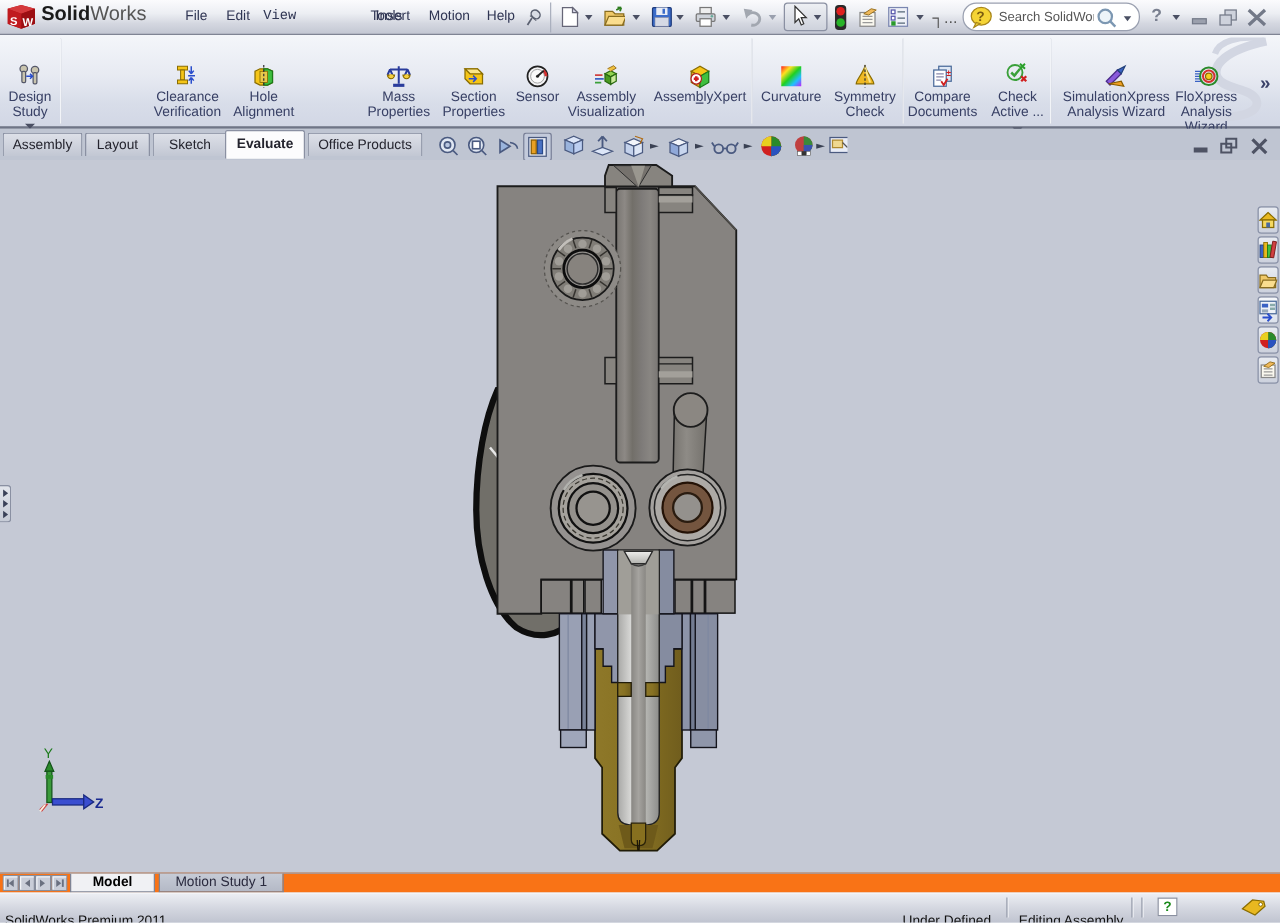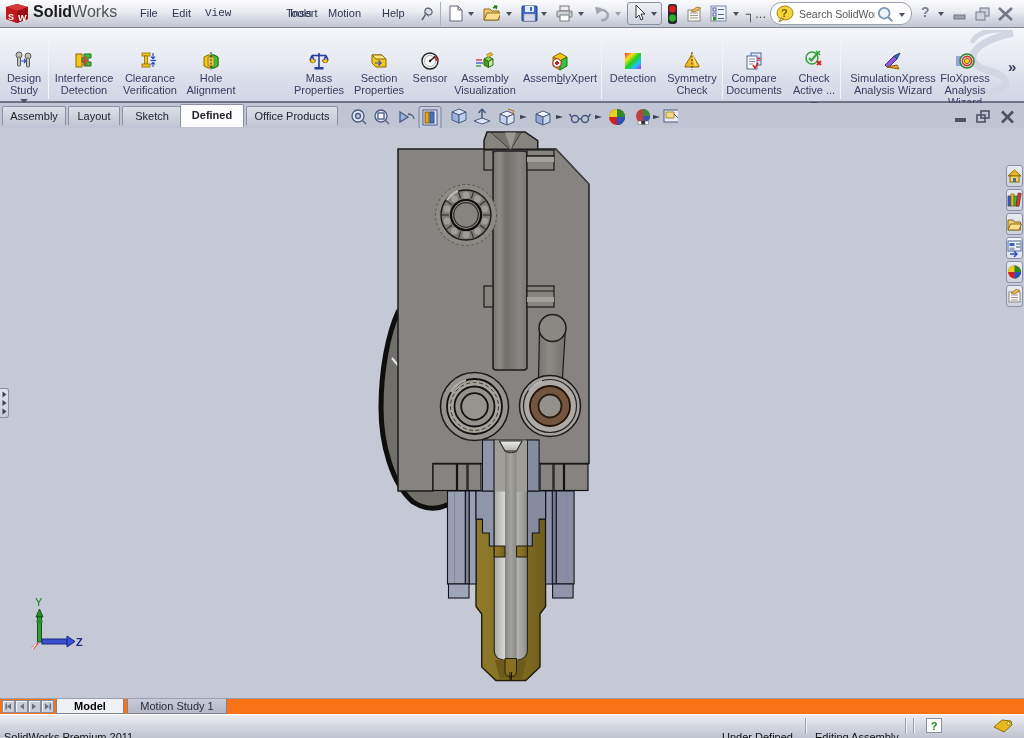--- a/index.html
+++ b/index.html
@@ -7,21 +7,21 @@
 #app { position:relative; width:1024px; height:738px; background:#c5c9d5; }
 .abs { position:absolute; }
 
 
 #titlebar { position:absolute; left:0; top:0; width:1024px; height:28px;
   background:linear-gradient(#fbfbfd 0%, #eceef3 40%, #d4d7e0 70%, #c3c7d3 100%);
   border-bottom:1px solid #7f8494; }
 #logo { position:absolute; left:6px; top:3px; width:125px; height:22px; }
 #logoText { position:absolute; left:33px; top:3px; font-size:16px; font-weight:bold; color:#1a1a1a; letter-spacing:0px; }
 #logoText .w { font-weight:normal; color:#555; }
-.menu { position:absolute; top:0; height:27px; line-height:27px; font-size:11px; color:#2f3553; text-align:left; }
+.menu { position:absolute; top:0; height:27px; line-height:27px; font-size:11px; color:#2f3553; text-align:right; }
 
 
 .ticon { position:absolute; top:5px; width:17px; height:17px; }
 .caret { position:absolute; top:12px; width:0; height:0; border-left:3px solid transparent; border-right:3px solid transparent; border-top:4px solid #4a4f63; }
 .caret.dis { border-top-color:#9aa0ae; }
 #selbox { position:absolute; left:627px; top:2px; width:35px; height:23px; border:1px solid #8a90a2; border-radius:3px; background:linear-gradient(#eef0f4,#ced2dc); }
 #searchbox { position:absolute; left:770px; top:2px; width:142px; height:23px; background:#fff; border:1px solid #9aa0b0; border-radius:11px; }
 #searchbox .txt { position:absolute; left:28px; top:5px; font-size:10.5px; color:#555; width:76px; overflow:hidden; white-space:nowrap; }
 .winglyph { position:absolute; top:5px; font-size:14px; color:#676d7d; font-weight:bold; }
 
@@ -194,28 +194,20 @@
           <circle cx="14" cy="5" r="3"></circle>
             <rect x="12.5" y="7" width="3" height="9" rx="1"></rect>
         </g>
         <path d="M7 10 h5 m-2 -2 l2 2 -2 2" stroke="#2a4ecc" stroke-width="1.2" fill="none"></path>
       </svg>
       <div class="rlabel">Design<br>Study</div>
       <div class="rcaret" style="left:18px; top:59px;"></div>
     </div>
     <div class="rsep" style="left:48px;"></div>
 
-    <div class="ritem" style="left:52px; width:64px;">
-      <svg class="ricon" viewBox="0 0 20 20">
-        <rect x="2" y="3" width="6" height="13" fill="#f5c518" stroke="#8a6d00"></rect>
-        <path d="M10 3 h7 v4 h-3 v4 h3 v4 h-7 v-4 h-2 v-4 h2 z" fill="#3fbf3f" stroke="#1a7a1a"></path>
-        <path d="M9 6 l4 8 m0 -8 l-4 8 m-2 -4 h8 m-4 -5 v10" stroke="#e03030" stroke-width="1"></path>
-      </svg>
-      <div class="rlabel">Interference<br>Detection</div>
-    </div>
 
     <div class="ritem" style="left:118px; width:64px;">
       <svg class="ricon" viewBox="0 0 20 20">
         <g fill="#f5c518" stroke="#8a6d00" stroke-width="0.8">
           <rect x="2" y="2" width="8" height="3"></rect>
             <rect x="4.5" y="5" width="3" height="8"></rect>
             <rect x="2" y="13" width="8" height="3"></rect>
         </g>
         <g stroke="#2a4ecc" stroke-width="1.2" fill="none">
           <path d="M13 2 v6 m0 0 l-2 -2.5 m2 2.5 l2 -2.5"></path>
@@ -312,21 +304,21 @@
           <linearGradient id="rb" x1="0" y1="0" x2="1" y2="1">
             <stop offset="0" stop-color="#ff2020"></stop>
               <stop offset="0.25" stop-color="#ffe020"></stop>
             <stop offset="0.5" stop-color="#20d020"></stop>
               <stop offset="0.75" stop-color="#20c0ff"></stop>
             <stop offset="1" stop-color="#c020ff"></stop>
           </linearGradient>
         </defs>
         <rect x="2" y="2" width="16" height="16" fill="url(#rb)"></rect>
       </svg>
-      <div class="rlabel">Detection</div>
+      <div class="rlabel">Curvature</div>
     </div>
 
     <div class="ritem" style="left:664px; width:56px;">
       <svg class="ricon" viewBox="0 0 20 20">
         <path d="M10 2 C12 8 17 13 17 16 L3 16 C3 13 8 8 10 2 z" fill="#f0b924" stroke="#8a6d00"></path>
         <path d="M10 2 C11 8 14 13 14 15" fill="none" stroke="#fae58a" stroke-width="1.5"></path>
         <line x1="10" y1="1" x2="10" y2="19" stroke="#333" stroke-dasharray="2 1.5"></line>
       </svg>
       <div class="rlabel">Symmetry<br>Check</div>
     </div>
@@ -375,21 +367,21 @@
       </svg>
       <div class="rlabel">FloXpress<br>Analysis<br>Wizard</div>
     </div>
     <div class="abs" style="left:1008px; top:30px; font-size:15px; font-weight:bold; color:#3a4168;">»</div>
   </div>
 
   <div id="tabrow">
     <div class="tab" style="left:2px; width:64px;">Assembly</div>
     <div class="tab" style="left:68px; width:52px;">Layout</div>
     <div class="tab" style="left:122px; width:60px;">Sketch</div>
-    <div class="tab active" style="left:180px; width:64px;">Defined</div>
+    <div class="tab active" style="left:180px; width:64px;">Evaluate</div>
     <div class="tab" style="left:246px; width:92px;">Office Products</div>
 
     <svg class="abs" style="left:348px; top:3px; width:330px; height:23px;" viewBox="0 0 330 23">
       <g stroke="#4a5a80" fill="none" stroke-width="1.3">
 
         <circle cx="10" cy="10" r="6" fill="#dfe6f2"></circle>
         <circle cx="10" cy="10" r="2.5" fill="#b8c6e0"></circle>
         <line x1="14.5" y1="14.5" x2="18" y2="18"></line>
 
         <circle cx="33" cy="10" r="6" fill="#dfe6f2"></circle>

